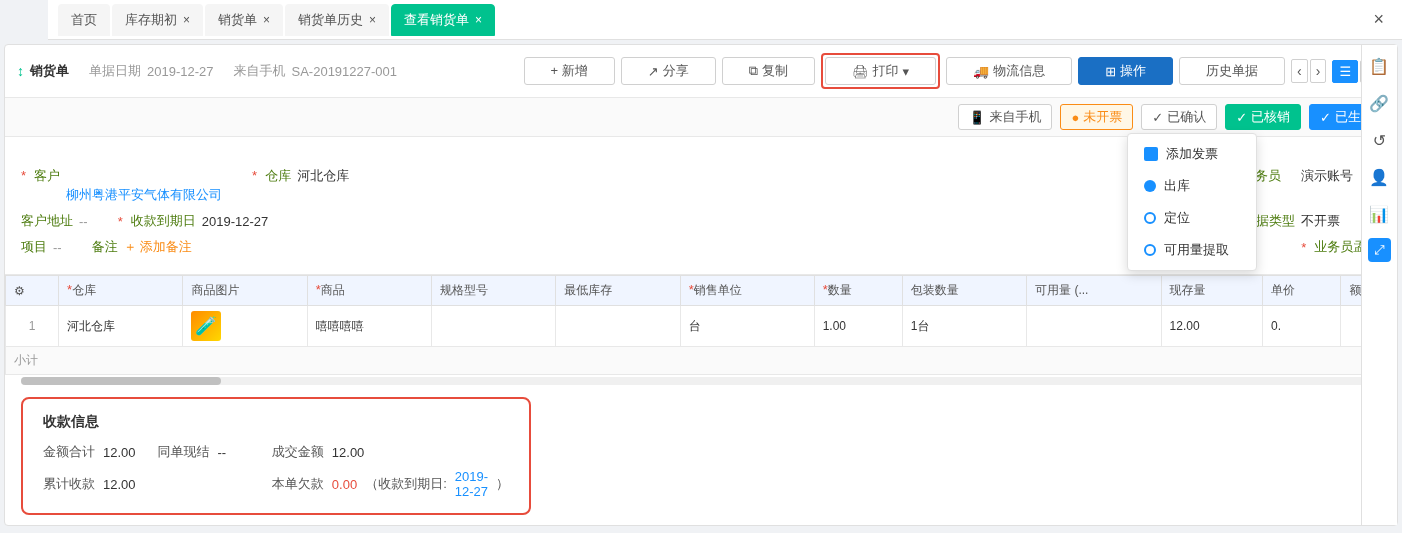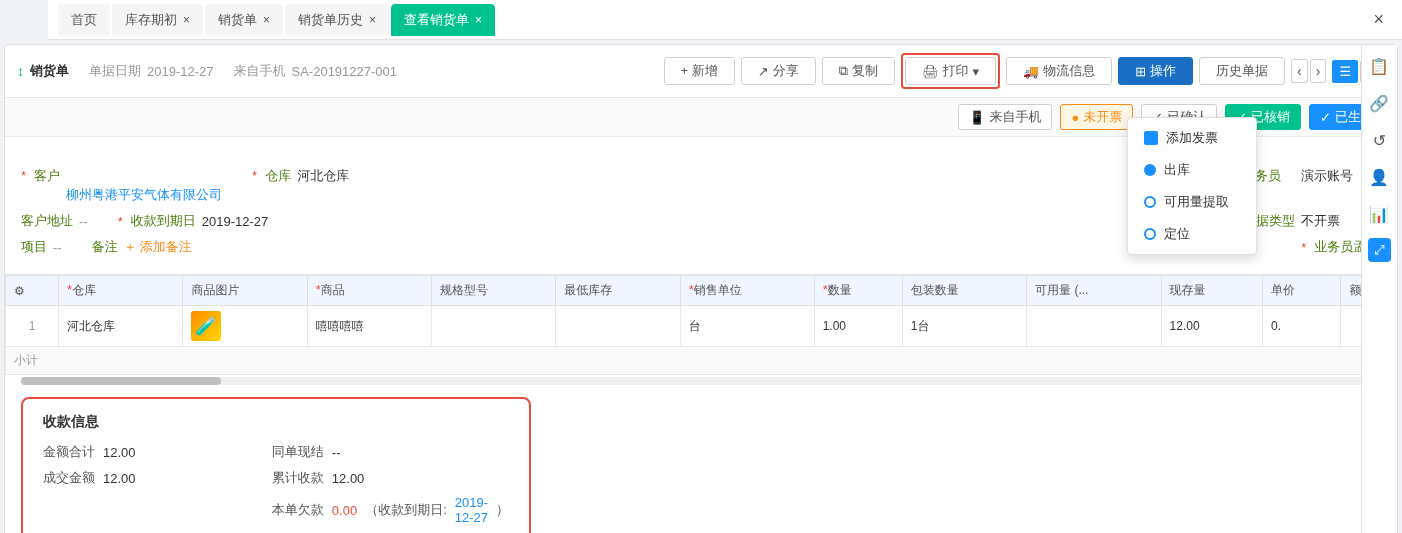--- a/index.html
+++ b/index.html
@@ -36,21 +36,21 @@
       border-bottom: 1px solid #e8e8e8; gap: 20px; flex-wrap: wrap;
     }
     .doc-title { display: flex; align-items: center; gap: 6px; color: #333; font-weight: bold; }
     .doc-title-icon { color: #00c28e; font-size: 14px; }
     .doc-meta { display: flex; align-items: center; gap: 6px; color: #555; }
     .doc-meta span { color: #999; }
     .doc-actions {
       margin-left: auto; display: flex; align-items: center; gap: 6px;
     }
     .action-btn {
-      display: flex; align-items: center; gap: 4px; padding: 4px 16px;
+      display: flex; align-items: center; gap: 4px; padding: 4px 26px;
       border: 1px solid #d0d0d0; border-radius: 3px; cursor: pointer;
       color: #555; background: #fff; white-space: nowrap;
     }
     .action-btn-blue { background: #1a6fc4; color: #fff; border-color: #1a6fc4; }
 
     
     .status-bar {
       display: flex; align-items: center; padding: 6px 12px;
       border-bottom: 1px solid #e8e8e8; gap: 8px; background: #fafafa;
     }
@@ -97,30 +97,30 @@
       border-radius: 3px; display: flex; align-items: center; justify-content: center;
       color: #fff; font-size: 18px;
     }
 
     
     .payment-box {
       border: 2px solid #e74c3c; border-radius: 8px; margin: 10px 16px;
       padding: 14px 20px; background: #fff; max-width: 510px;
     }
     .payment-title { font-weight: bold; color: #333; margin-bottom: 12px; font-size: 14px; }
-    .payment-grid { display: grid; grid-template-columns: 1fr 1fr; gap: 8px 20px; }
+    .payment-grid { display: grid; grid-template-columns: 1fr 1fr 1fr; gap: 8px 20px; }
     .payment-item { display: flex; align-items: center; gap: 8px; }
     .payment-label { color: #555; white-space: nowrap; }
     .payment-value { color: #333; font-weight: 500; }
     .payment-value.red { color: #e74c3c; }
     .payment-value.blue-date { color: #1890ff; }
 
     
     .dropdown-menu {
-      position: absolute; top: 72px; right: 140px;
+      position: absolute; top: 88px; right: 140px;
       background: #fff; border: 1px solid #e0e0e0; border-radius: 4px;
       box-shadow: 0 4px 12px rgba(0,0,0,0.15); z-index: 100; min-width: 130px;
       padding: 4px 0;
     }
     .dropdown-item {
       display: flex; align-items: center; gap: 8px;
       padding: 7px 16px; cursor: pointer; color: #333; white-space: nowrap;
     }
     .dropdown-icon-square { width: 14px; height: 14px; background: #1890ff; border-radius: 2px; display: inline-block; }
     .dropdown-icon-circle { width: 12px; height: 12px; background: #1890ff; border-radius: 50%; display: inline-block; }
@@ -397,25 +397,25 @@
     <div class="dropdown-item">
       <span class="dropdown-icon-square"></span>
       <span>添加发票</span>
     </div>
     <div class="dropdown-item">
       <span class="dropdown-icon-circle"></span>
       <span>出库</span>
     </div>
     <div class="dropdown-item">
       <span class="dropdown-icon-circle-outline"></span>
-      <span>可用量提取</span>
+      <span>定位</span>
     </div>
     <div class="dropdown-item">
       <span class="dropdown-icon-circle-outline"></span>
-      <span>定位</span>
+      <span>可用量提取</span>
     </div>
   </div>
 
   <div class="right-icon-bar">
     <span class="right-icon">📋</span>
     <span class="right-icon">🔗</span>
     <span class="right-icon">↺</span>
     <span class="right-icon">👤</span>
     <span class="right-icon">📊</span>
     <span class="right-icon blue-bg">⤢</span>

